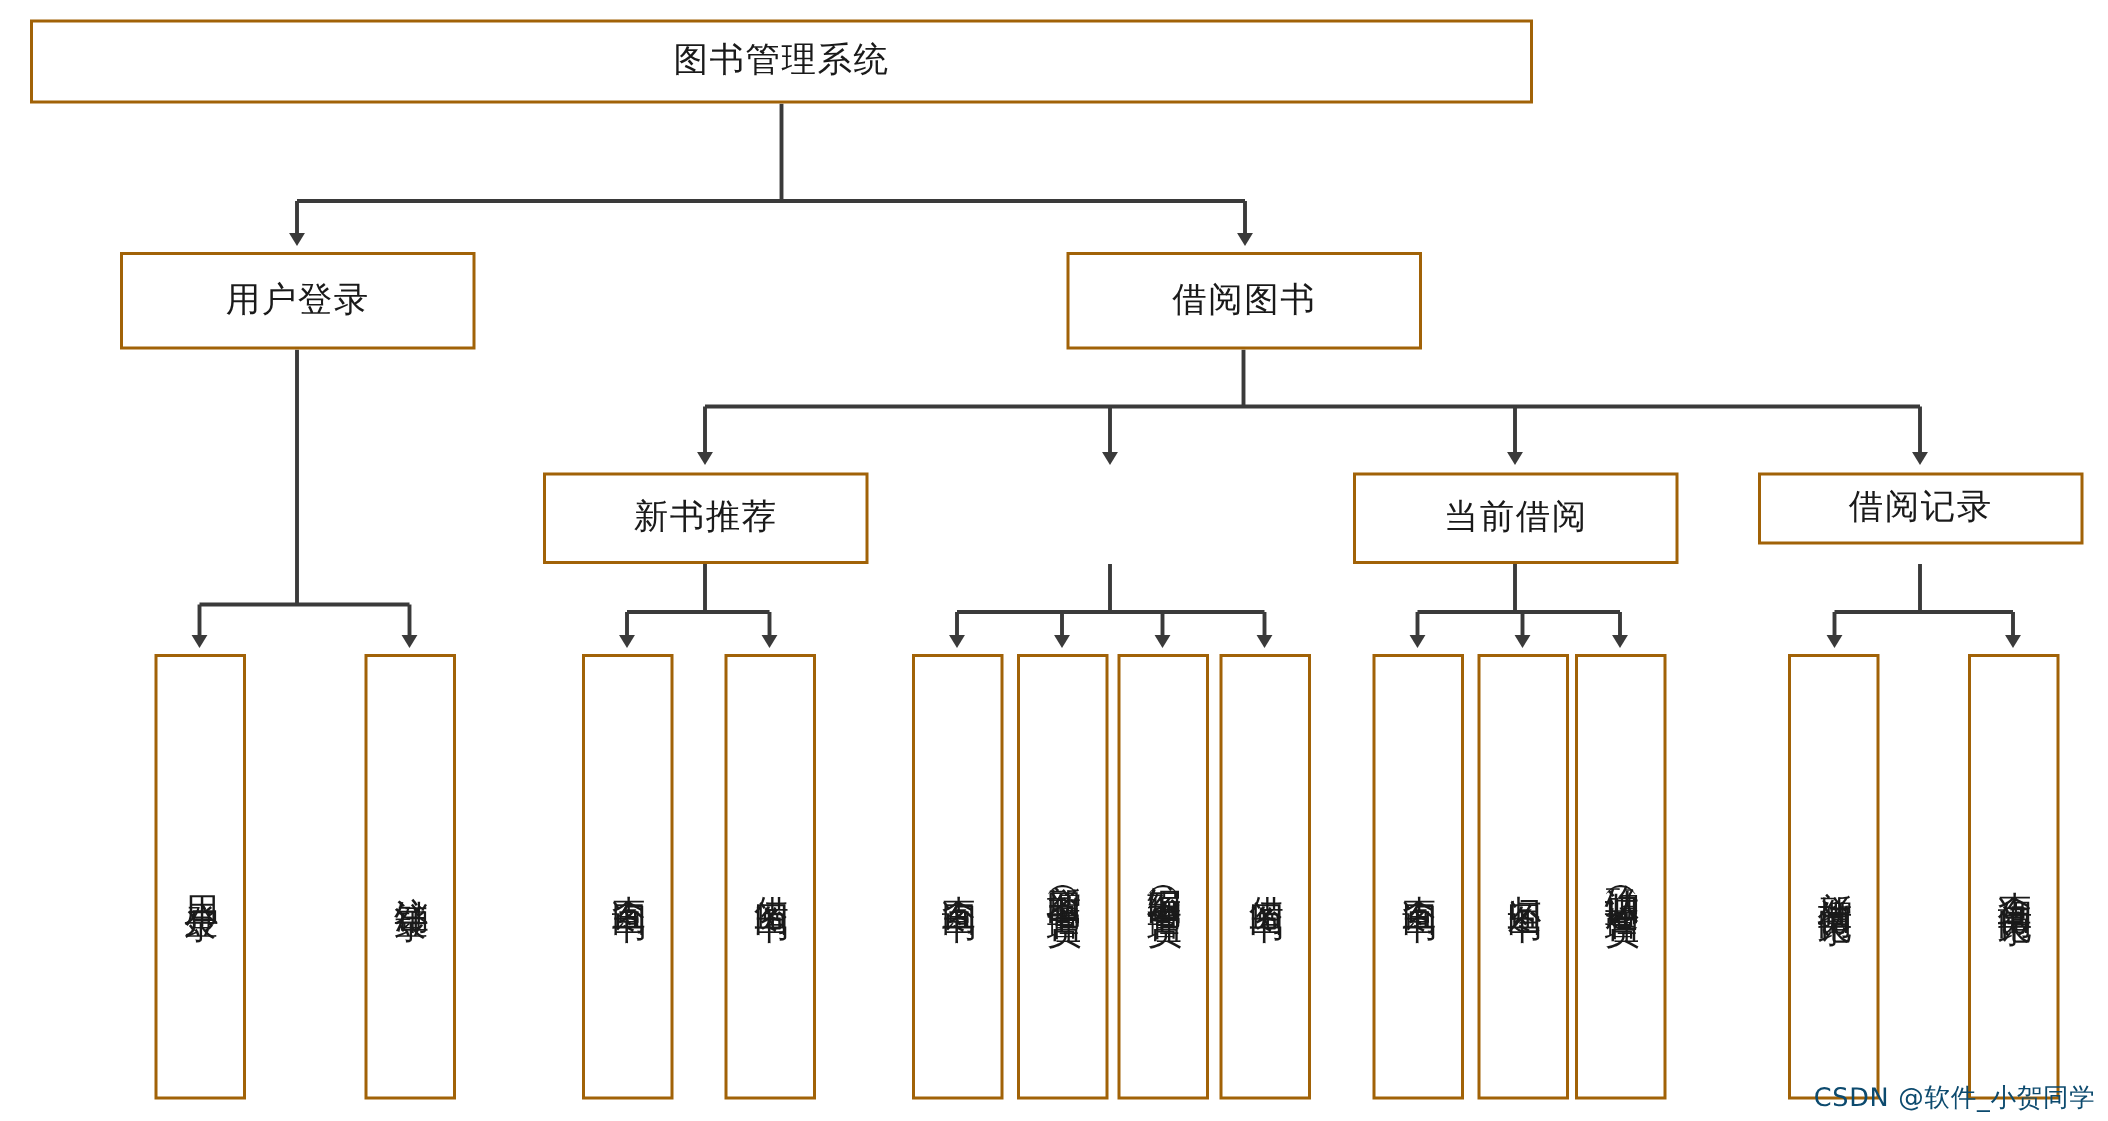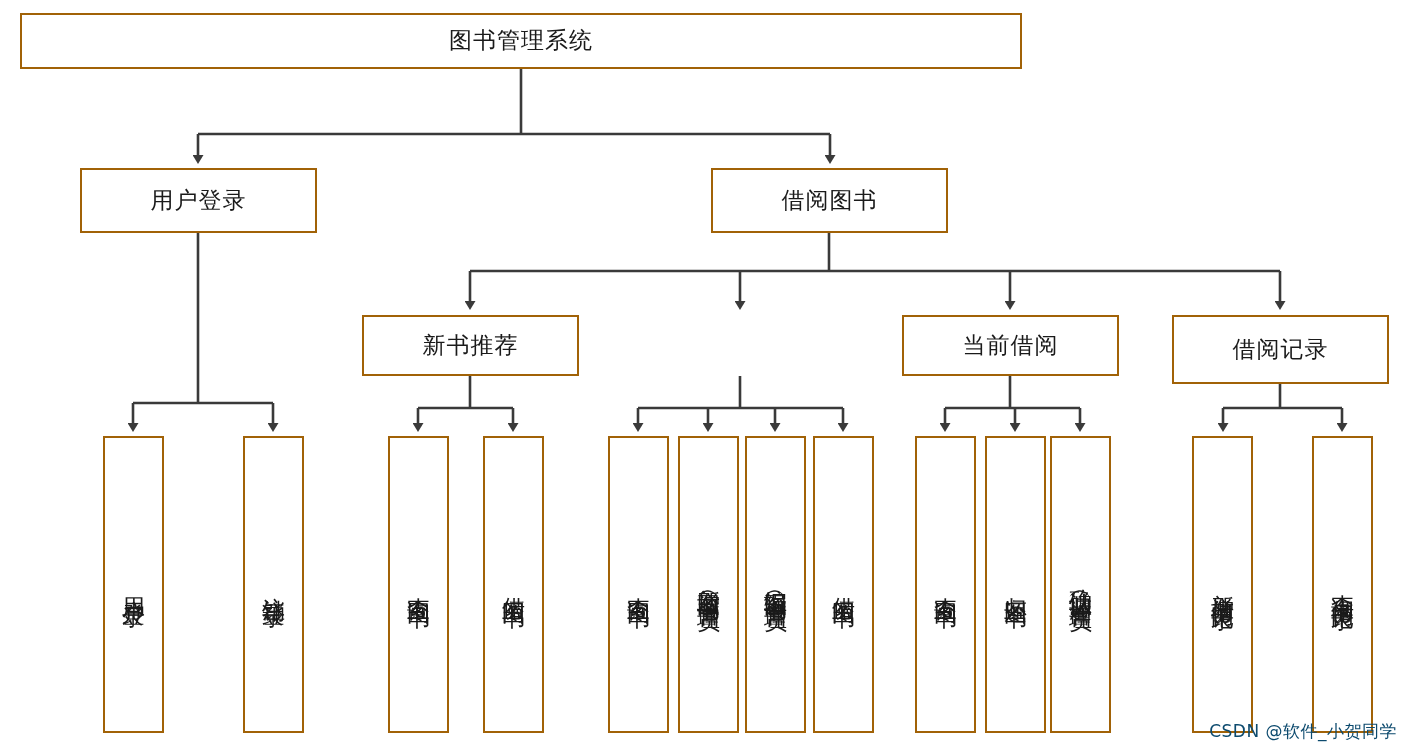--- a/index.html
+++ b/index.html
@@ -127,21 +127,21 @@
   <div class="node h" style="left:711px; top:168px; width:237px; height:65px;">
     <span>借阅图书</span>
   </div>
 
   <div class="node h" style="left:362px; top:315px; width:217px; height:61px;justify-content:center;">
     <span>新书推荐</span>
   </div>
   <div class="node h" style="left:902px; top:315px; width:217px; height:61px;">
     <span>当前借阅</span>
   </div>
-  <div class="node h" style="left:1172px; top:315px; width:217px; height:69px;">
+  <div class="node h" style="left:1172px; top:315px; width:217px; height:48px;">
     <span>借阅记录</span>
   </div>
 
   <div class="node v" style="left:103px; top:436px; width:61px; height:297px;">
     <span class="vlabel">用户登录</span>
   </div>
   <div class="node v" style="left:243px; top:436px; width:61px; height:297px;">
     <span class="vlabel">注销登录</span>
   </div>
 

